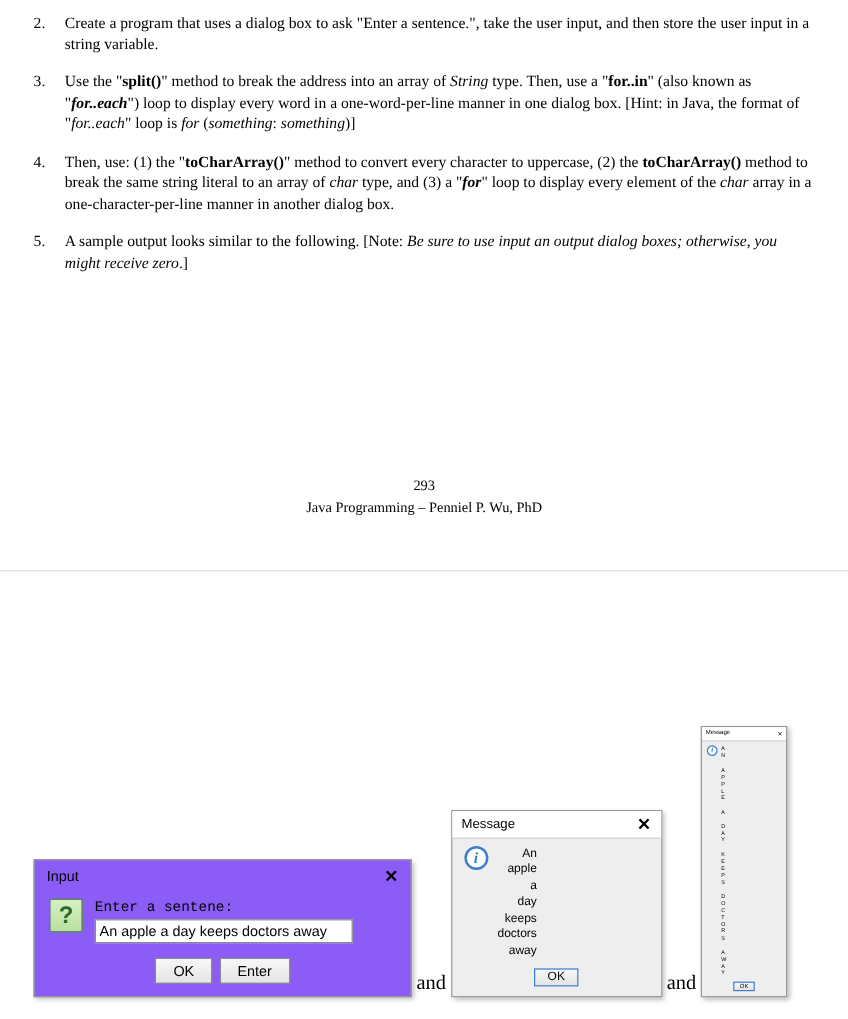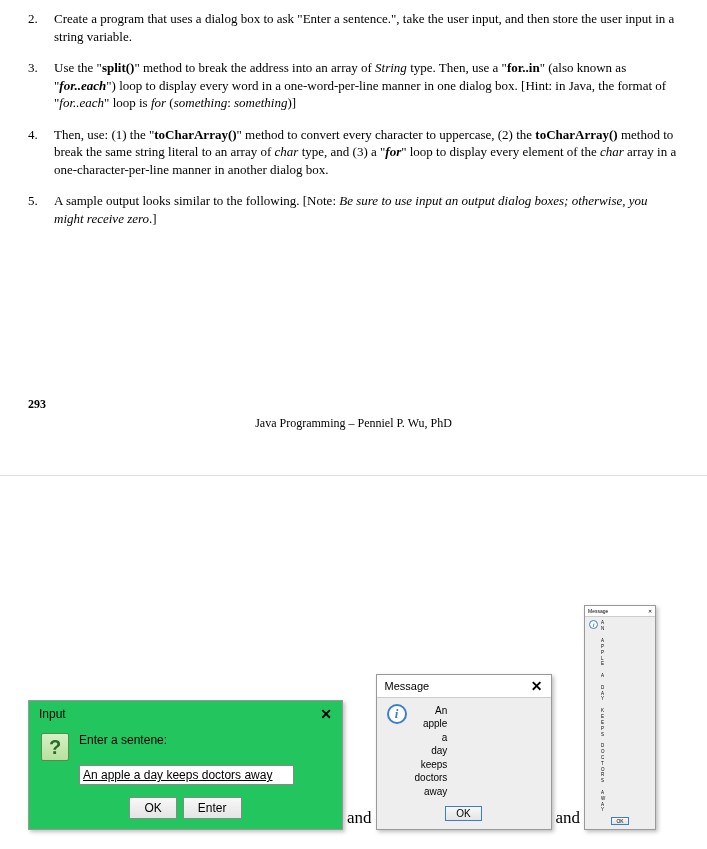--- a/index.html
+++ b/index.html
@@ -19,24 +19,24 @@
       line-height: 1.35;
     }
     .list-num {
       width: 26px;
       flex-shrink: 0;
     }
     .list-body {
       flex: 1;
     }
     .page-number {
+      text-align: center;
       font-size: 12px;
       margin-top: 170px;
       margin-bottom: 4px;
-      font-weight: bold;
     }
     .footer-text {
       font-size: 12px;
       text-align: center;
     }
     .page-gap {
       height: 120px;
       background: #fff;
       border-top: 1px solid #e0e0e0;
       margin-top: 24px;
@@ -51,21 +51,21 @@
     }
     .and-text {
       font-size: 17px;
       padding-bottom: 2px;
     }
 
     
     .dlg-input {
       width: 315px;
       border: 1px solid #999;
-      background: #22c55e;
+      background: #8b5cf6;
       box-shadow: 2px 2px 4px rgba(0,0,0,0.25);
       font-family: Tahoma, Arial, sans-serif;
     }
     .dlg-title {
       display: flex;
       justify-content: space-between;
       align-items: center;
       padding: 6px 10px 4px 10px;
       font-size: 12px;
     }
@@ -91,30 +91,30 @@
       font-size: 20px;
       font-weight: bold;
       color: #2a6a2a;
       border-radius: 2px;
     }
     .dlg-input-fields {
       flex: 1;
     }
     .dlg-prompt {
       font-size: 12px;
-      margin-bottom: 18px;
+      margin-bottom: 3px;
+      font-family: Liberation Mono, monospace;
     }
     .dlg-field {
       width: 215px;
       font-size: 12px;
       padding: 2px 3px;
       border: 1px solid #888;
       background: #fff;
       font-family: Tahoma, Arial, sans-serif;
-      text-decoration: underline;
     }
     .dlg-buttons {
       display: flex;
       justify-content: center;
       gap: 6px;
       padding: 8px 0 10px 0;
     }
     .dlg-btn {
       font-size: 12px;
       padding: 3px 14px;

